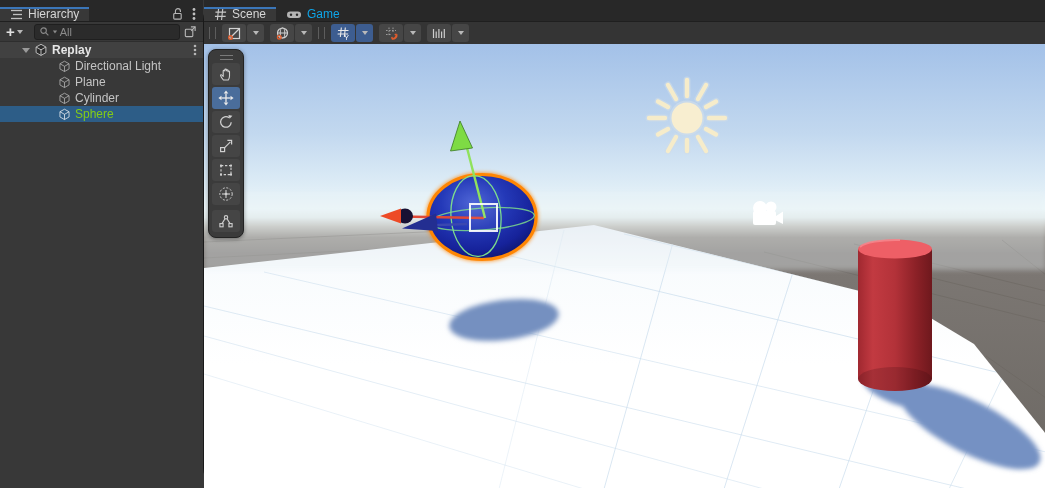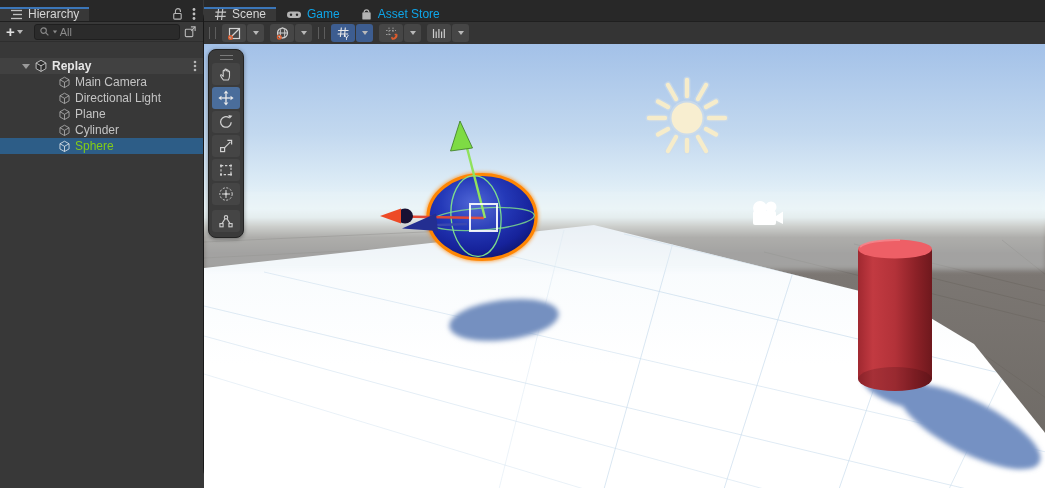--- a/index.html
+++ b/index.html
@@ -14,21 +14,21 @@
   .tab.active::before{content:"";position:absolute;left:0;top:0;right:0;height:2px;background:#3b76b8;}
   .tabbar .spacer{flex:1;}
   .tabicons{display:flex;align-items:center;gap:8px;padding:0 7px;}
   .htoolbar{height:19px;background:#383838;display:flex;align-items:center;padding:0 6px;gap:3px;border-bottom:1px solid #2e2e2e;}
   .plusbtn{display:flex;align-items:center;color:#e0e0e0;font-size:15px;font-weight:bold;line-height:1;gap:2px;}
   .caret{width:0;height:0;border-left:3.5px solid transparent;border-right:3.5px solid transparent;border-top:4px solid #b9b9b9;display:inline-block;}
   .search{flex:1;height:14px;margin-left:8px;background:#2b2b2b;border:1px solid #1f1f1f;border-radius:3px;display:flex;align-items:center;padding:0 4px;gap:2px;color:#8b8b8b;font-size:11px;}
   .search .caret{border-top-color:#8b8b8b;transform:scale(.7);}
   .tree{flex:1;display:flex;flex-direction:column;}
   .row{height:16px;display:flex;align-items:center;gap:4px;color:#c4c4c4;}
-  .row.scene-row{background:#414141;font-weight:bold;color:#e6e6e6;margin-top:16px;}
+  .row.scene-row{background:#414141;font-weight:bold;color:#e6e6e6;}
   .row.selected{background:#2d5d87;color:#84cc16;}
   .fold{width:0;height:0;border-left:4px solid transparent;border-right:4px solid transparent;border-top:5px solid #9a9a9a;margin-left:22px;}
   .row .lead{width:54px;flex:0 0 54px;}
   .kebab-dots{margin-left:auto;margin-right:6px;}
   
   #scene-panel{flex:1;display:flex;flex-direction:column;border-left:1px solid #191919;border-radius:20px;}
   .scene-toolbar{height:22px;background:#343434;display:flex;align-items:center;padding:0 5px;gap:6px;}
   .handle{width:5px;height:12px;border-left:1px solid #5d5d5d;border-right:1px solid #5d5d5d;}
   .tgroup{display:flex;gap:1px;}
   .tbtn{height:18px;min-width:20px;background:#464646;border-radius:3px;display:flex;align-items:center;justify-content:center;padding:0 2px;}
@@ -112,29 +112,20 @@
         </svg>
       </div>
 
       <div class="row">
         <span class="lead"></span>
         <svg width="13" height="13" viewBox="0 0 16 16">
           <polygon points="8,1.5 13.6,4.6 13.6,11 8,14.2 2.4,11 2.4,4.6" fill="none" stroke="#b2b2b2" stroke-width="1"></polygon>
           <polyline points="2.4,4.6 8,7.8 13.6,4.6" fill="none" stroke="#b2b2b2" stroke-width="1"></polyline>
           <line x1="8" y1="7.8" x2="8" y2="14.2" stroke="#b2b2b2" stroke-width="1"></line>
         </svg>
-        <span>Main Camera</span>
-      </div>
-      <div class="row">
-        <span class="lead"></span>
-        <svg width="13" height="13" viewBox="0 0 16 16">
-          <polygon points="8,1.5 13.6,4.6 13.6,11 8,14.2 2.4,11 2.4,4.6" fill="none" stroke="#b2b2b2" stroke-width="1"></polygon>
-          <polyline points="2.4,4.6 8,7.8 13.6,4.6" fill="none" stroke="#b2b2b2" stroke-width="1"></polyline>
-          <line x1="8" y1="7.8" x2="8" y2="14.2" stroke="#b2b2b2" stroke-width="1"></line>
-        </svg>
         <span>Directional Light</span>
       </div>
       <div class="row">
         <span class="lead"></span>
         <svg width="13" height="13" viewBox="0 0 16 16">
           <polygon points="8,1.5 13.6,4.6 13.6,11 8,14.2 2.4,11 2.4,4.6" fill="none" stroke="#b2b2b2" stroke-width="1"></polygon>
           <polyline points="2.4,4.6 8,7.8 13.6,4.6" fill="none" stroke="#b2b2b2" stroke-width="1"></polyline>
           <line x1="8" y1="7.8" x2="8" y2="14.2" stroke="#b2b2b2" stroke-width="1"></line>
         </svg>
         <span>Plane</span>
@@ -173,27 +164,20 @@
         </svg>
         <span>Scene</span>
       </div>
       <div class="tab">
         <svg width="16" height="13" viewBox="0 0 16 13">
           <rect x="1" y="3.5" width="14" height="6.5" rx="3.2" fill="#b3b3b3"></rect>
           <circle cx="5" cy="6.7" r="1.2" fill="#282828"></circle>
             <circle cx="11" cy="6.7" r="1.2" fill="#282828"></circle>
         </svg>
         <span>Game</span>
-      </div>
-      <div class="tab">
-        <svg width="13" height="14" viewBox="0 0 14 14">
-          <path d="M4.5 5 a2.5 2.5 0 0 1 5 0" fill="none" stroke="#b3b3b3" stroke-width="1.3"></path>
-          <rect x="2.5" y="5" width="9" height="8" rx="1" fill="#b3b3b3"></rect>
-        </svg>
-        <span>Asset Store</span>
       </div>
       <div class="spacer"></div>
     </div>
 
     <div class="scene-toolbar">
       <span class="handle"></span>
       <div class="tgroup">
         <div class="tbtn">
           <svg width="15" height="15" viewBox="0 0 15 15">
             <rect x="2.5" y="2.5" width="10" height="10" fill="none" stroke="#d2d2d2" stroke-width="1.2"></rect>

